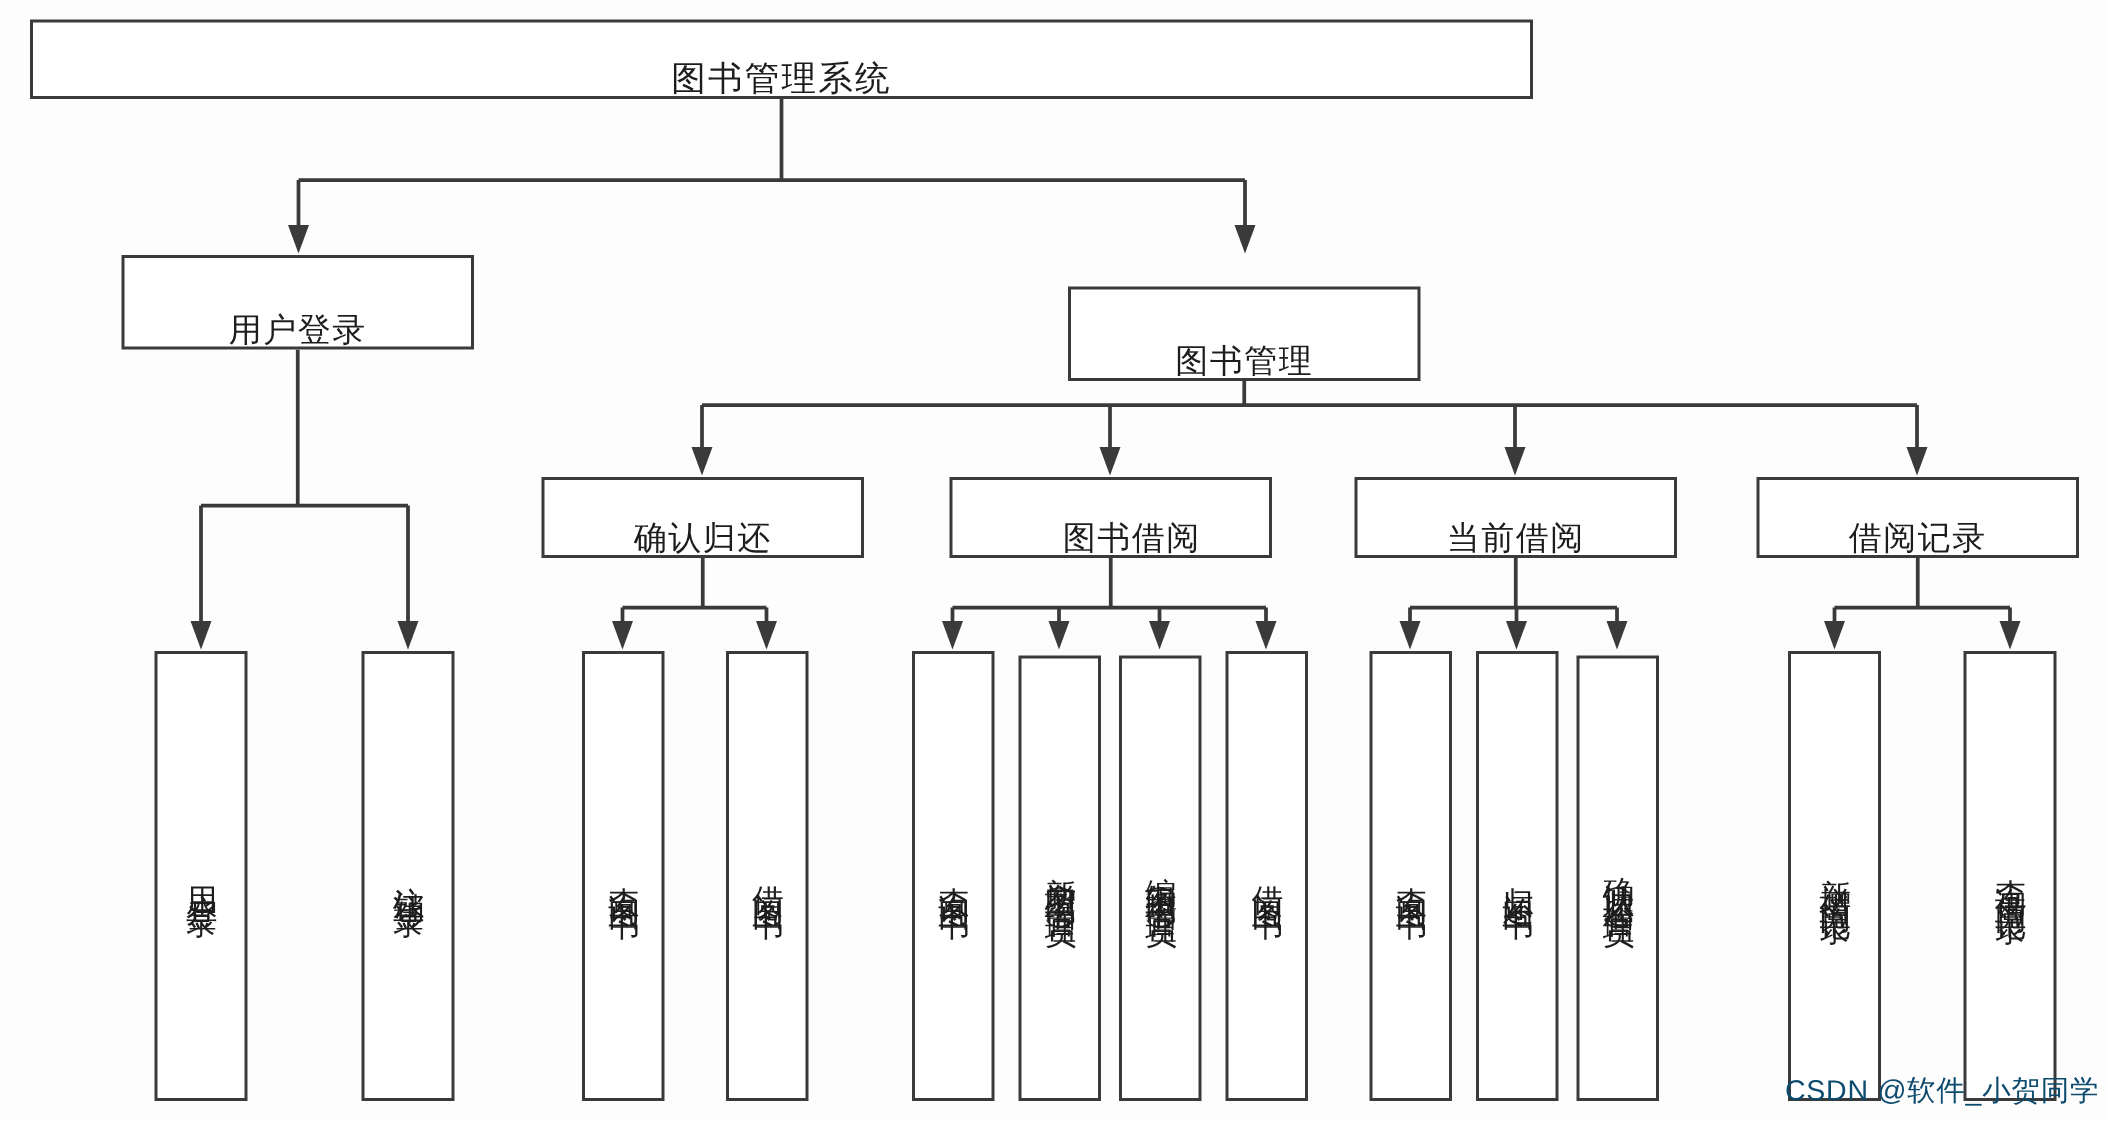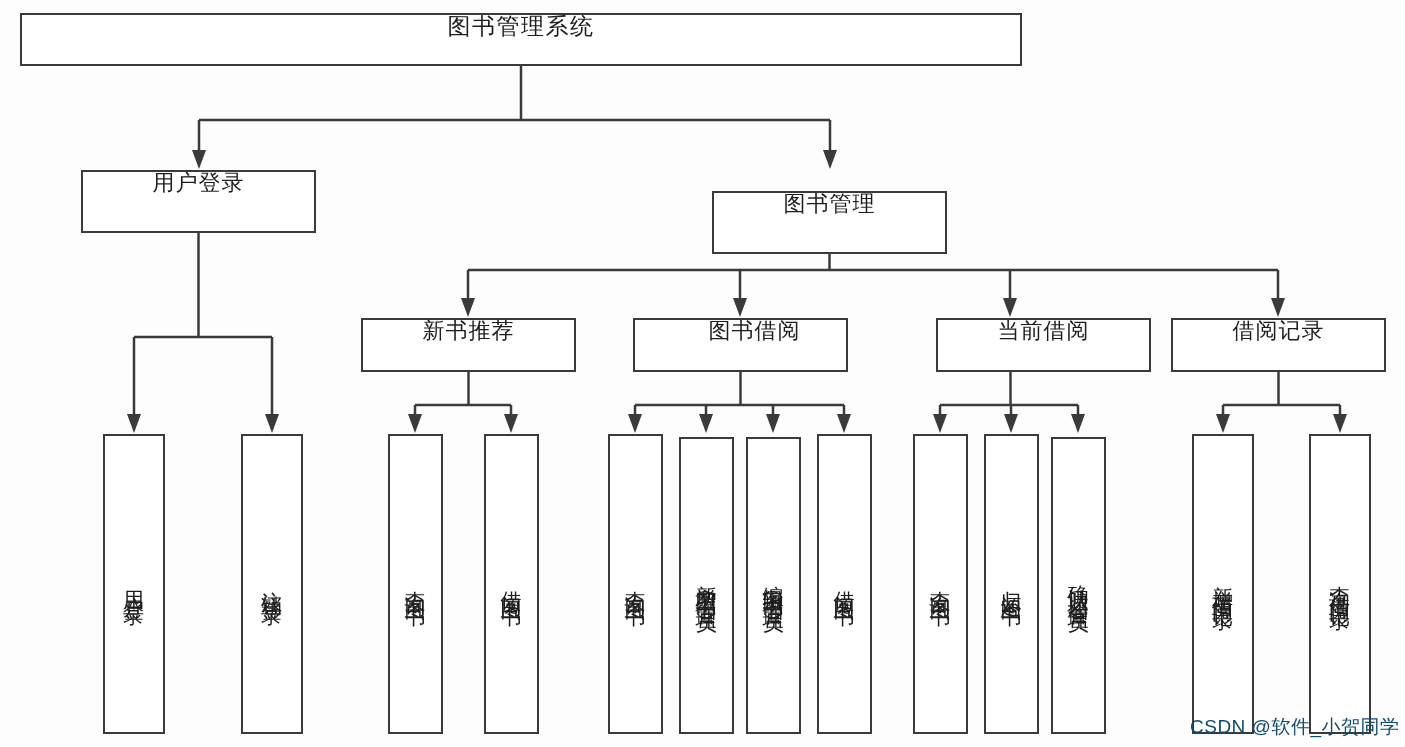--- a/index.html
+++ b/index.html
@@ -25,21 +25,21 @@
     width: 1405px;
     height: 747px;
     pointer-events: none;
   }
   .node {
     position: absolute;
     box-sizing: border-box;
     background: #ffffff;
     border: 2.5px solid #3a3a3a;
     display: flex;
-    align-items: flex-start;
+    align-items: flex-end;
     justify-content: center;
     color: #1d1d1d;
     z-index: 2;
   }
   .node .label {
     display: block;
     text-align: center;
     line-height: 1.02;
     white-space: pre-line;
   }
@@ -138,26 +138,26 @@
       <div class="node h root" style="left: 20px; top: 13px; width: 1002px; height: 53px;">
         <span class="label">图书管理系统</span>
       </div>
       <div class="node h" style="left: 81px; top: 170px; width: 235px; height: 63px;">
         <span class="label">用户登录</span>
       </div>
       <div class="node h" style="left: 712px; top: 170px; width: 235px; height: 63px; margin-top: 21px;">
         <span class="label">图书管理</span>
       </div>
       <div class="node h" style="left: 361px; top: 318px; width: 215px; height: 54px;">
-        <span class="label">新书推荐</span>
+        <span class="label">确认归还</span>
       </div>
       <div class="node h" style="left: 633px; top: 318px; width: 215px; height: 54px; padding-left: 28px;">
         <span class="label">图书借阅</span>
       </div>
-      <div class="node h" style="left: 936px; top: 318px; width: 215px; height: 54px;">
+      <div class="node h" style="left: 903px; top: 318px; width: 215px; height: 54px;">
         <span class="label">当前借阅</span>
       </div>
       <div class="node h" style="left: 1171px; top: 318px; width: 215px; height: 54px;">
         <span class="label">借阅记录</span>
       </div>
       <div class="node v" style="left: 103px; top: 434px; width: 62px; height: 300px;">
         <span class="label">用户登录</span>
       </div>
       <div class="node v" style="left: 241px; top: 434px; width: 62px; height: 300px;">
         <span class="label">注销登录</span>

